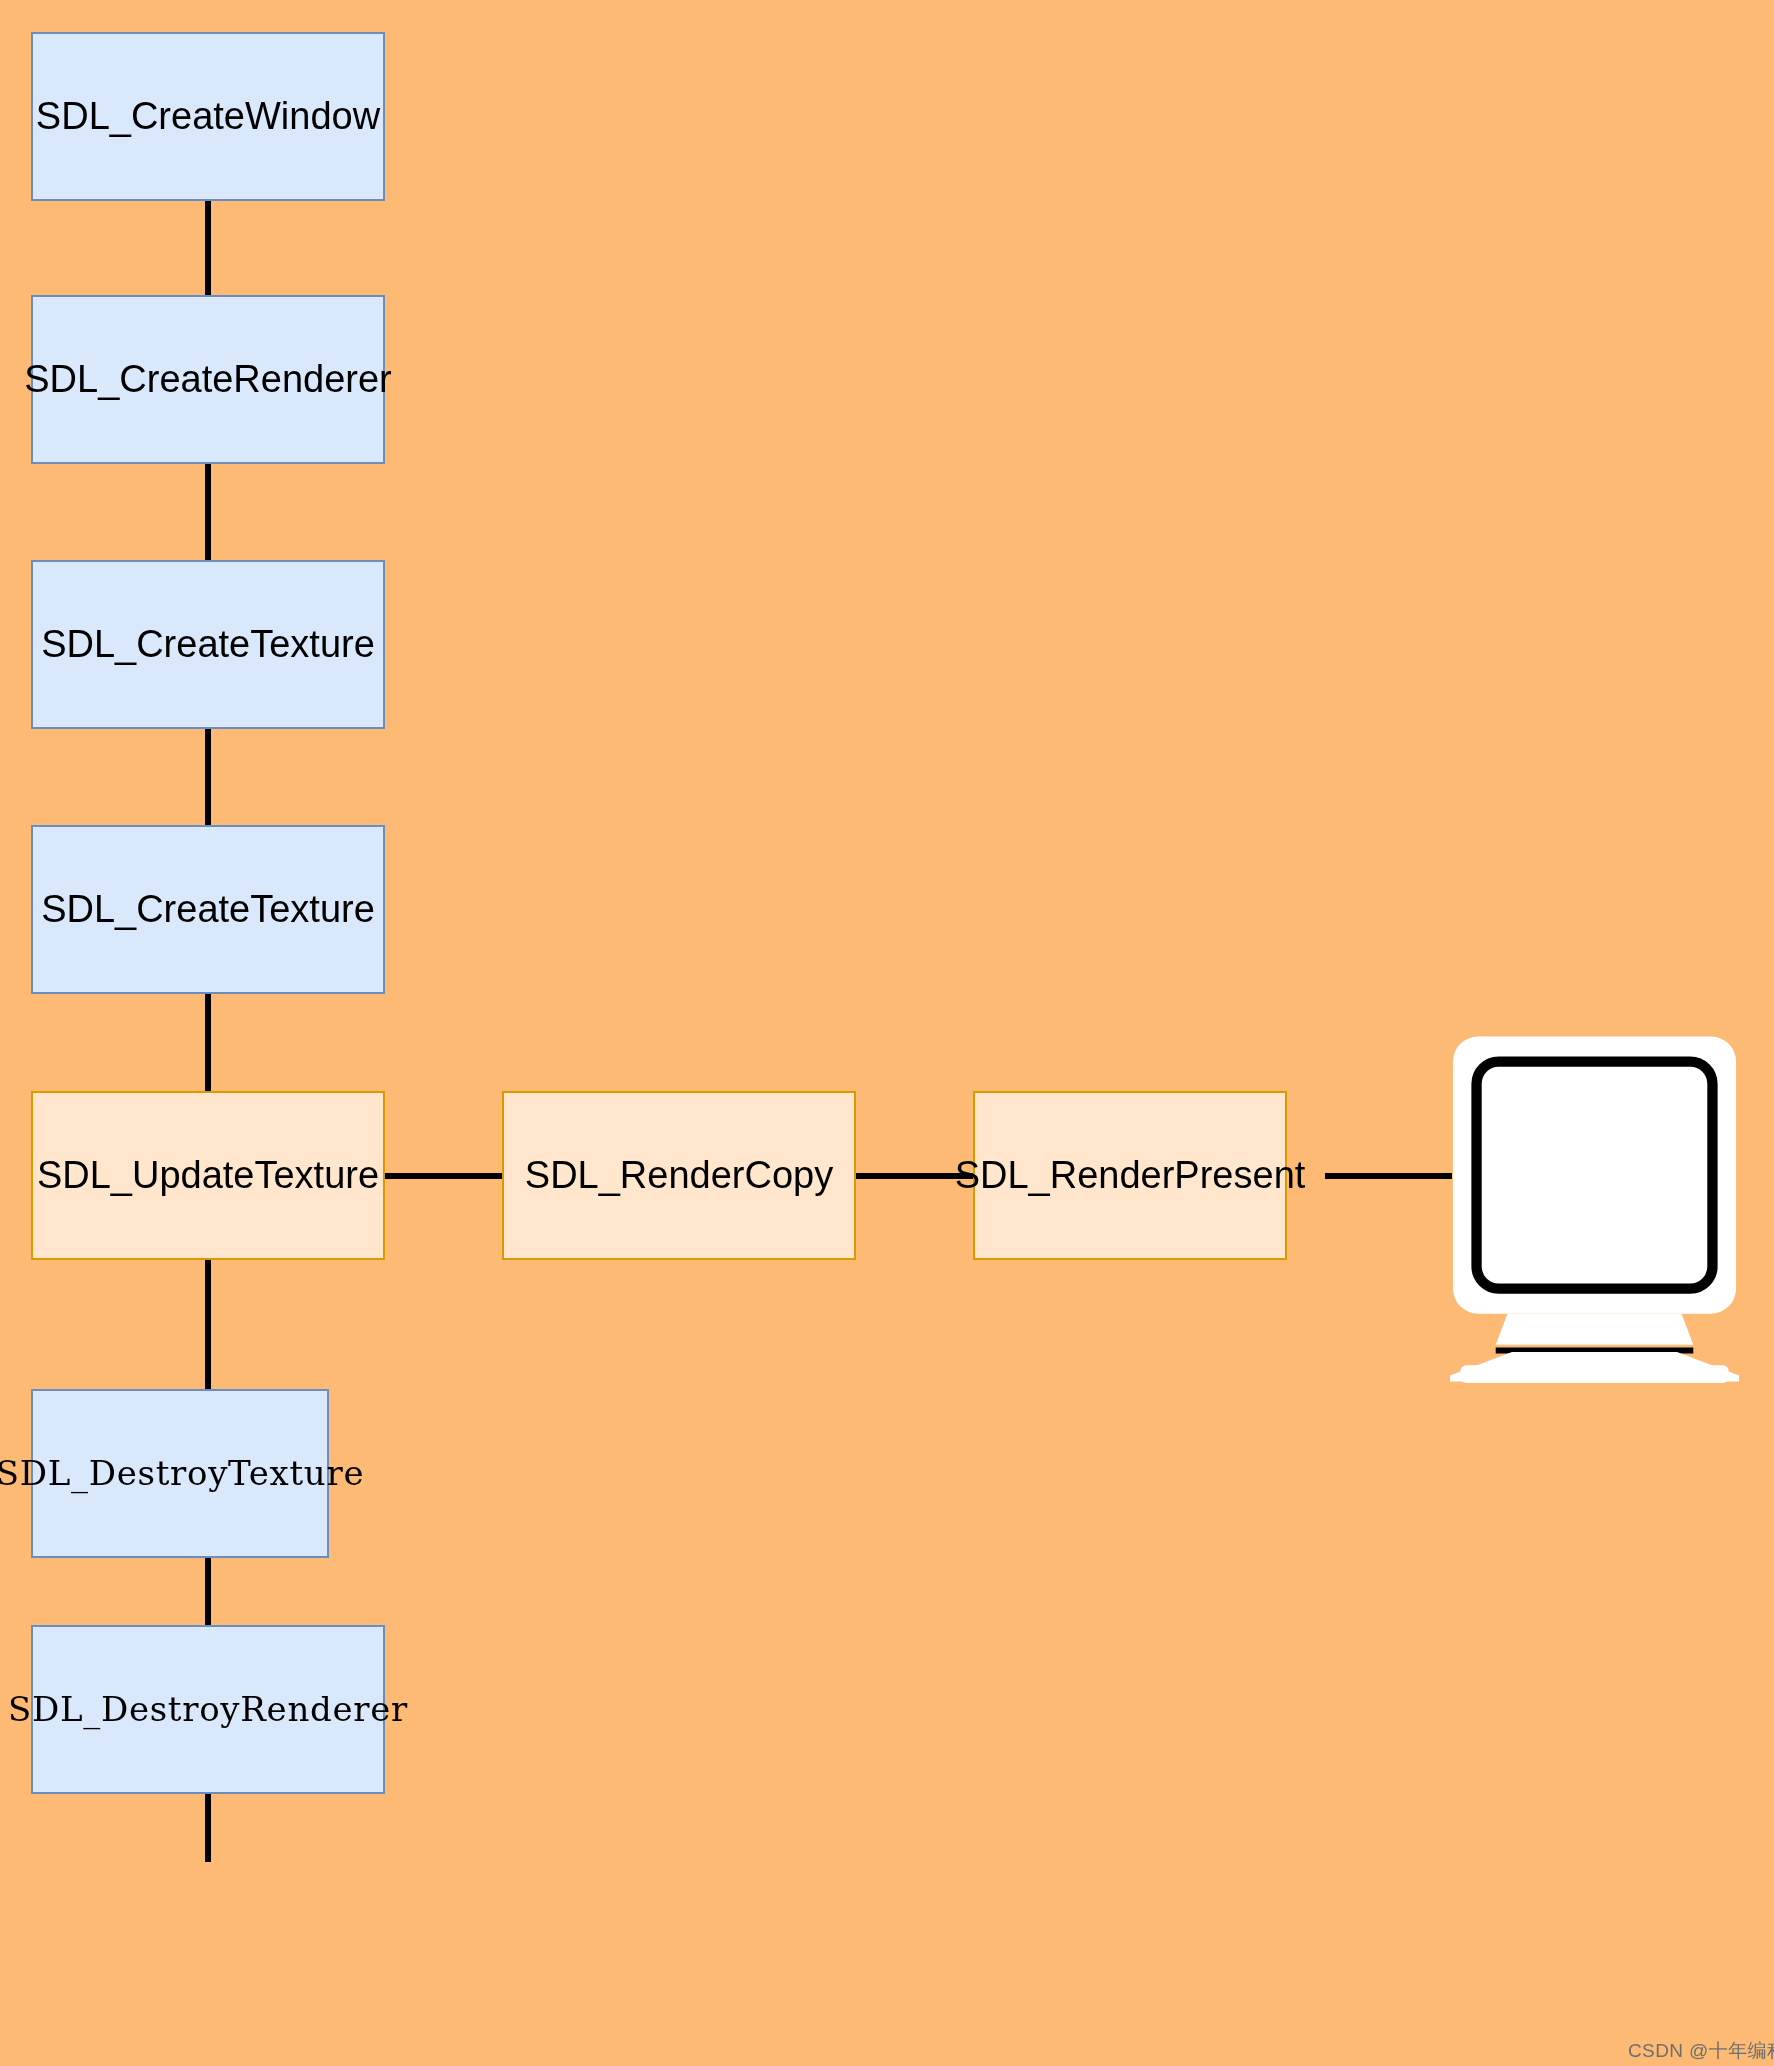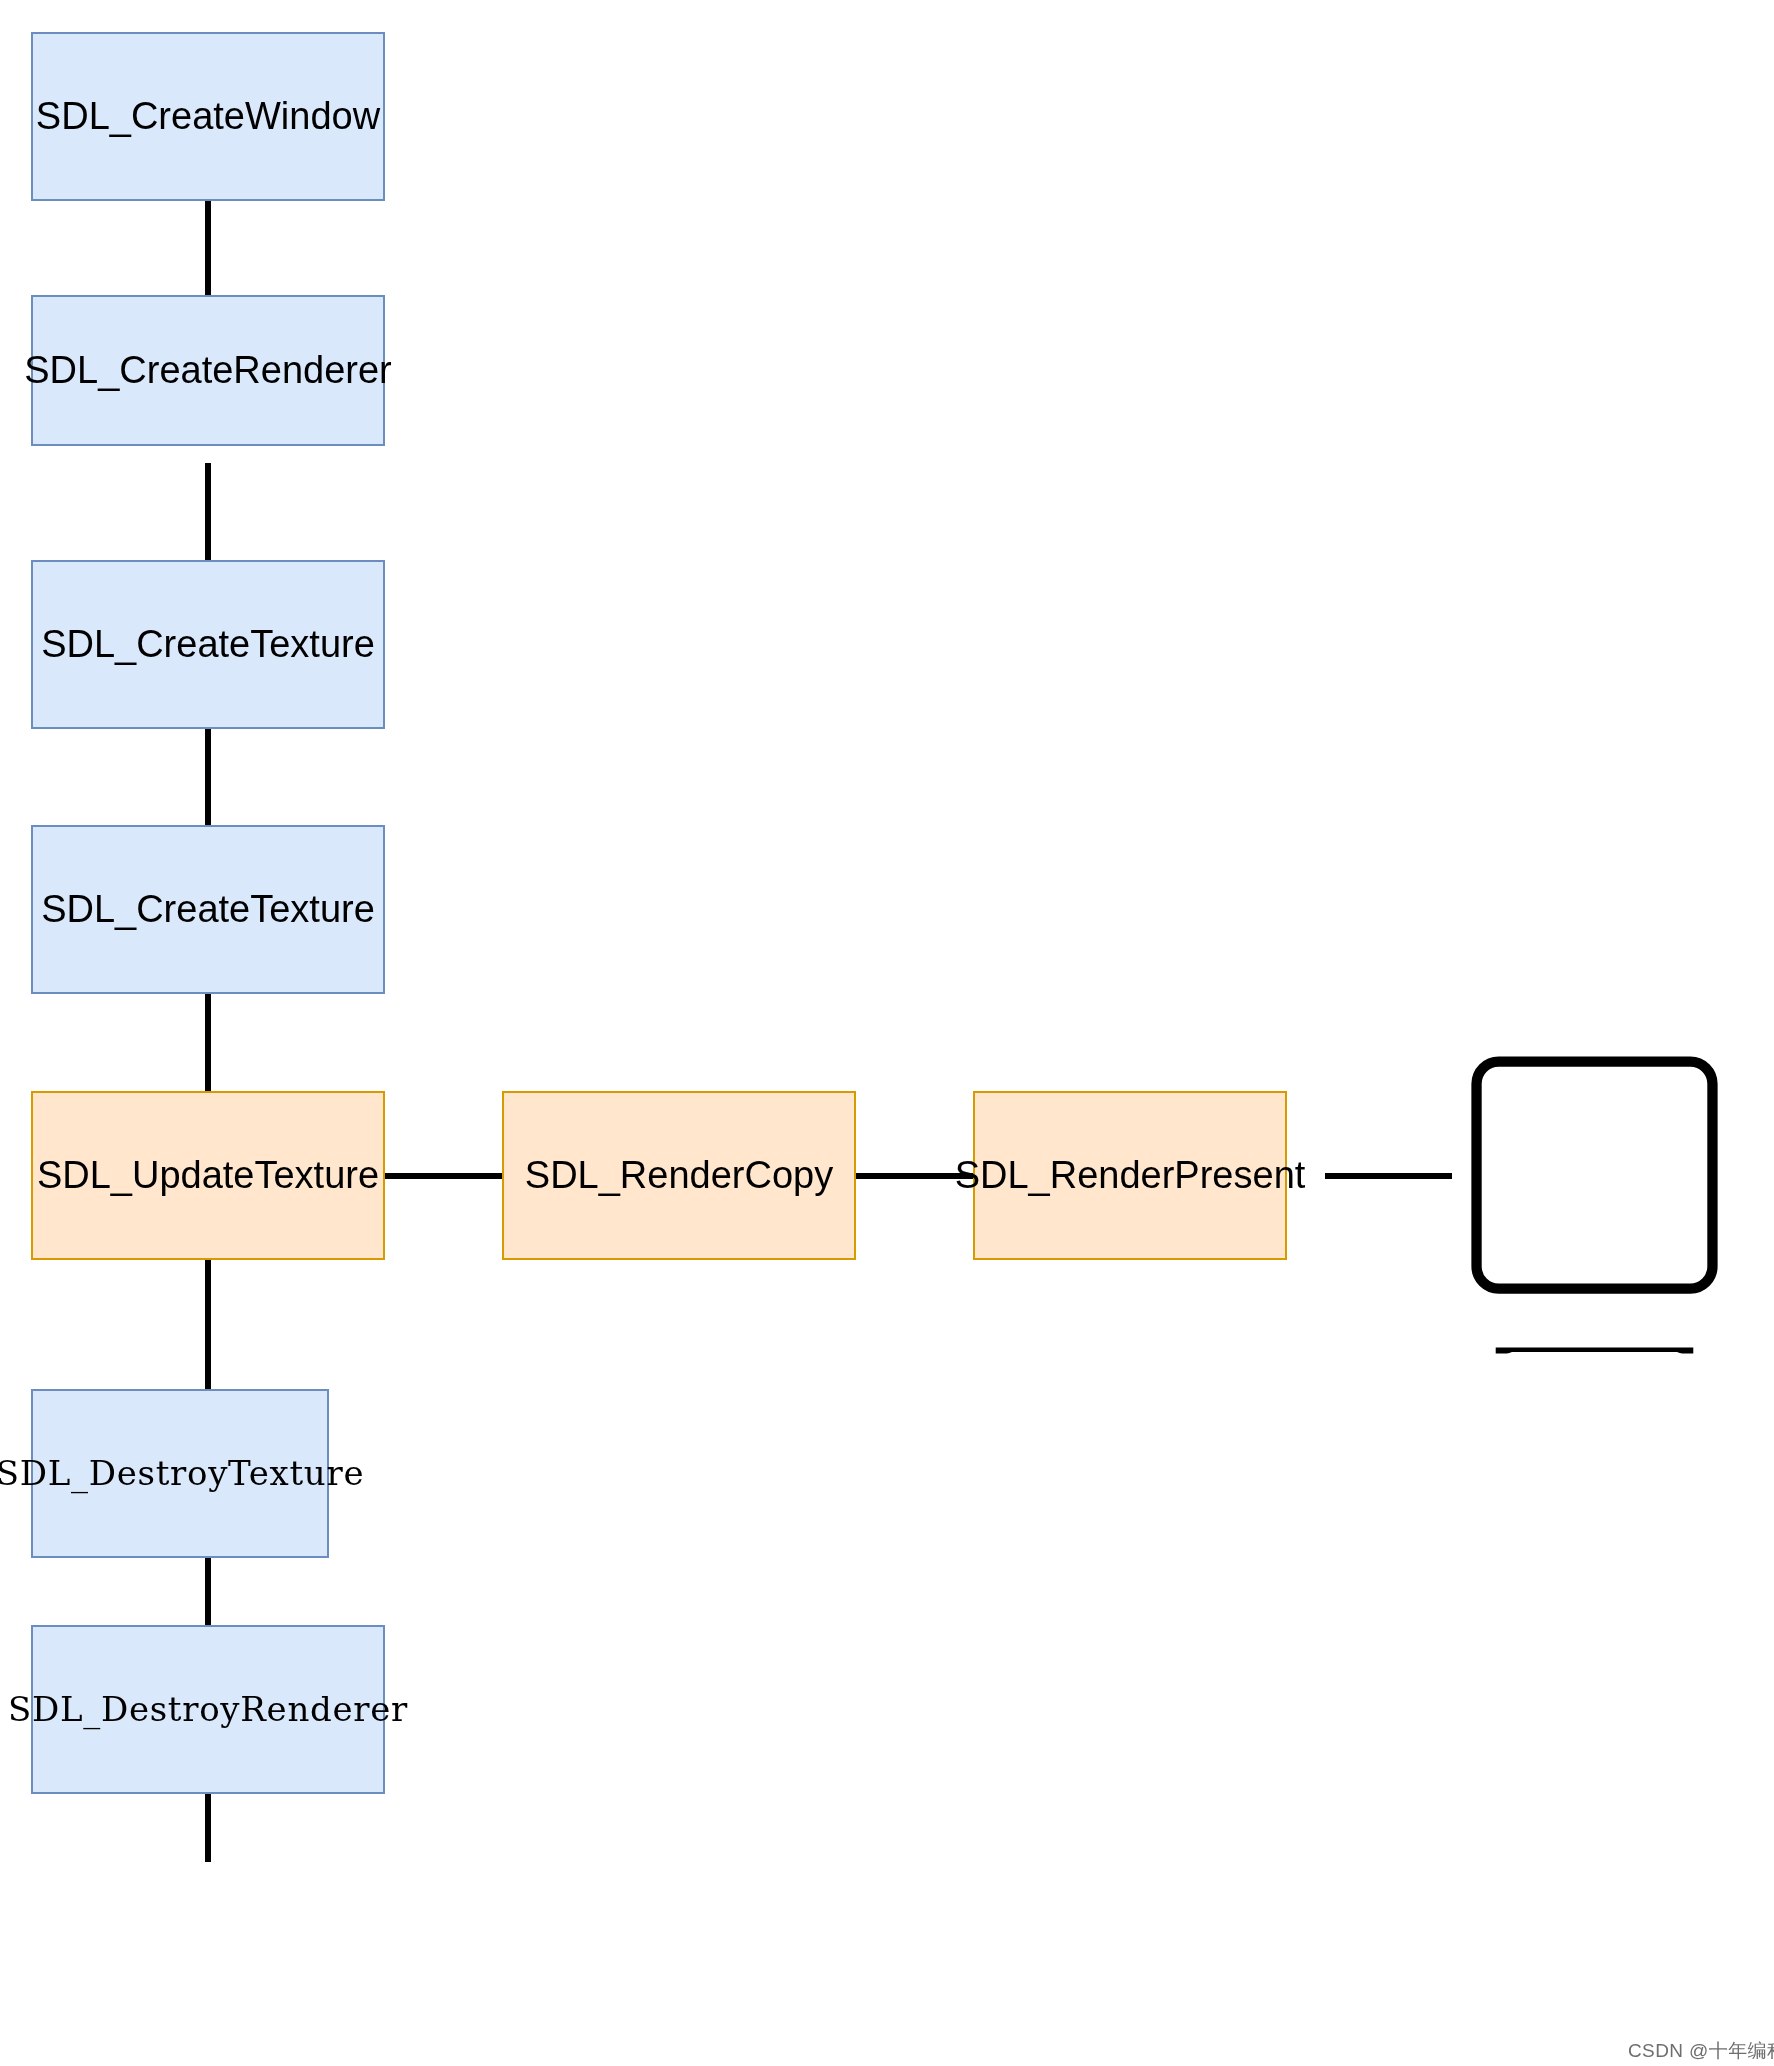--- a/index.html
+++ b/index.html
@@ -14,21 +14,21 @@
     overflow: hidden;
     font-family: "Liberation Sans", sans-serif;
   }
 
   #canvas {
     position: absolute;
     left: 0;
     top: 0;
     width: 1774px;
     height: 2066px;
-    background: #ffffff;
+    background: #fdba74;
   }
 
   
   .node {
     position: absolute;
     box-sizing: border-box;
     display: flex;
     align-items: center;
     justify-content: center;
     text-align: center;
@@ -98,21 +98,21 @@
   <div class="connector-nub" style="left:205px; top:1793px; height:69px;"></div>
 
   <div class="connector-nub" style="left:383px; top:1173px; width:120px; height:5.9px;"></div>
   <div class="connector-nub" style="left:854px; top:1173px; width:120px; height:5.9px;"></div>
   <div class="connector-nub" style="left:1325px; top:1173px; width:127px; height:5.9px;"></div>
 
   <div class="node node-blue" style="left:31px; top:32px; width:354px; height:169px;">
     <span class="node-label">SDL_CreateWindow</span>
   </div>
 
-  <div class="node node-blue" style="left:31px; top:295px; width:354px; height:151px;">
+  <div class="node node-blue" style="left:31px; top:295px; width:354px; height:169px;">
     <span class="node-label">SDL_CreateRenderer</span>
   </div>
 
   <div class="node node-blue" style="left:31px; top:560px; width:354px; height:169px;">
     <span class="node-label">SDL_CreateTexture</span>
   </div>
 
   <div class="node node-blue" style="left:31px; top:825px; width:354px; height:169px;">
     <span class="node-label">SDL_CreateTexture</span>
   </div>

